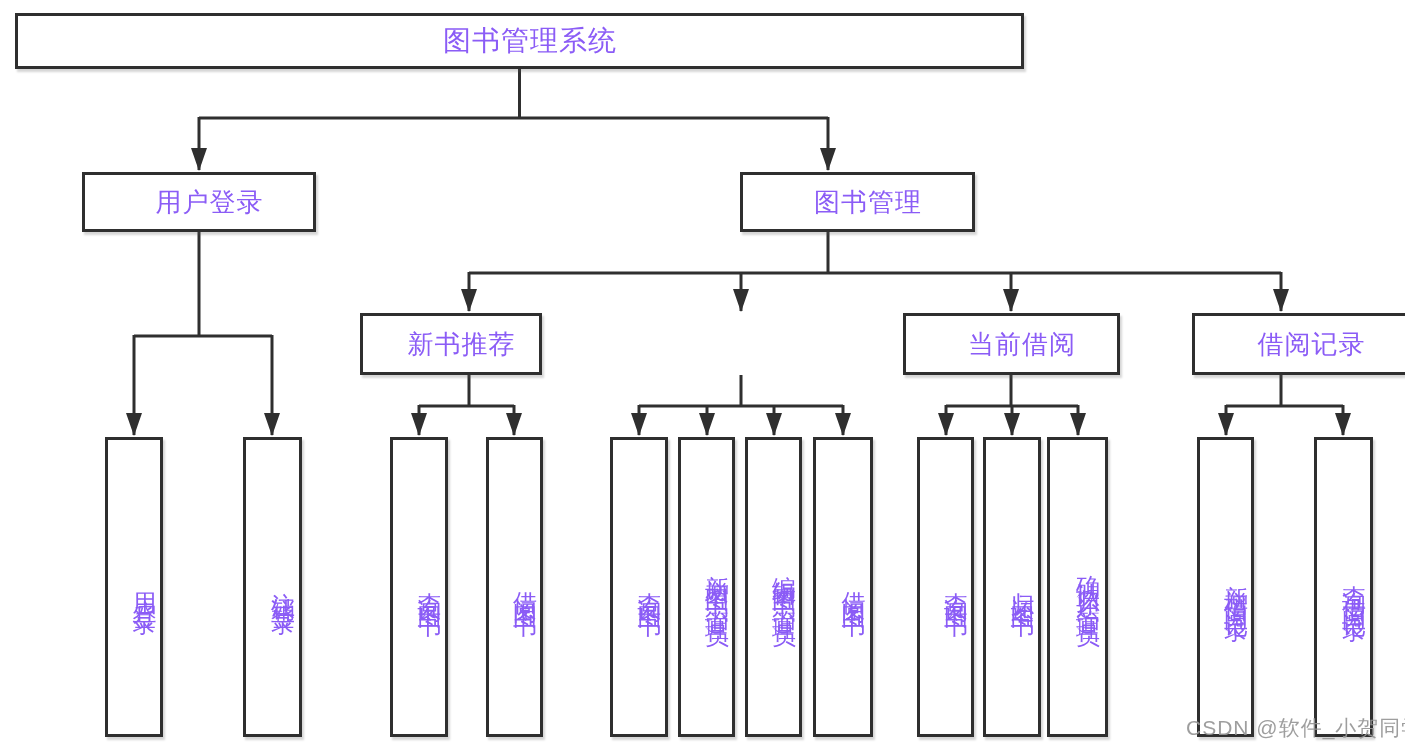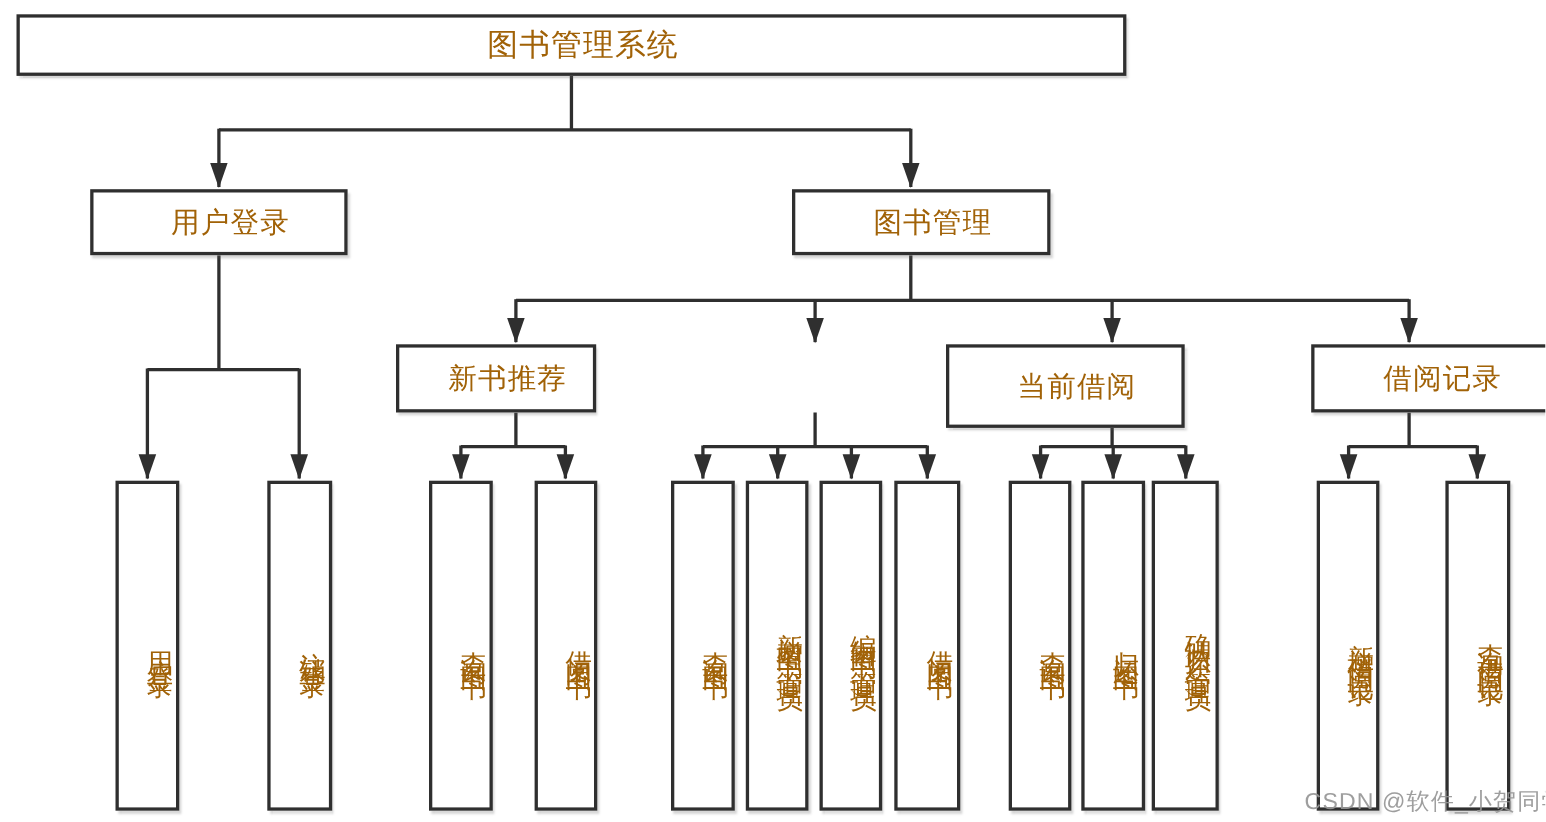--- a/index.html
+++ b/index.html
@@ -19,21 +19,21 @@
     position: absolute;
     left: 0;
     top: 0;
     z-index: 1;
   }
   .node {
     position: absolute;
     box-sizing: border-box;
     background: #ffffff;
     border: 3px solid #2f2f2f;
-    color: #a16207;
+    color: #8b5cf6;
     display: flex;
     align-items: center;
     justify-content: center;
     z-index: 2;
     box-shadow: 2px 3px 2px rgba(90,90,90,0.25);
     padding-left: 21px;
   }
   .hnode {
     font-size: 26px;
     letter-spacing: 1px;
@@ -102,24 +102,24 @@
     <line x1="1078" y1="405" x2="1078" y2="435" stroke="#2f2f2f" stroke-width="3" marker-end="url(#arrow-down)"></line>
 
     <path d="M1281,375 L1281,406 M1226,406 L1343,406" stroke="#2f2f2f" stroke-width="3" fill="none"></path>
     <line x1="1226" y1="405" x2="1226" y2="435" stroke="#2f2f2f" stroke-width="3" marker-end="url(#arrow-down)"></line>
     <line x1="1343" y1="405" x2="1343" y2="435" stroke="#2f2f2f" stroke-width="3" marker-end="url(#arrow-down)"></line>
   </svg>
 
   <div class="node hnode root-node" style="left:15px; top:13px; width:1009px; height:56px;">图书管理系统</div>
 
   <div class="node hnode" style="left:82px; top:172px; width:234px; height:60px;">用户登录</div>
-  <div class="node hnode" style="left:720px; top:172px; width:235px; height:60px;">图书管理</div>
+  <div class="node hnode" style="left:740px; top:172px; width:235px; height:60px;">图书管理</div>
 
   <div class="node hnode" style="left:360px; top:313px; width:182px; height:62px;">新书推荐</div>
-  <div class="node hnode" style="left:860px; top:313px; width:217px; height:76px;">当前借阅</div>
+  <div class="node hnode" style="left:903px; top:313px; width:217px; height:62px;">当前借阅</div>
   <div class="node hnode" style="left:1172px; top:313px; width:218px; height:62px;margin-left:20px;">借阅记录</div>
 
   <div class="node vnode" style="left:105px; top:437px; width:58px; height:300px;">用户登录</div>
   <div class="node vnode" style="left:243px; top:437px; width:59px; height:300px;">注销登录</div>
 
   <div class="node vnode" style="left:390px; top:437px; width:58px; height:300px;">查询图书</div>
   <div class="node vnode" style="left:486px; top:437px; width:57px; height:300px;">借阅图书</div>
 
   <div class="node vnode" style="left:610px; top:437px; width:58px; height:300px;">查询图书</div>
   <div class="node vnode" style="left:678px; top:437px; width:57px; height:300px;">新增图书（管理员）</div>

